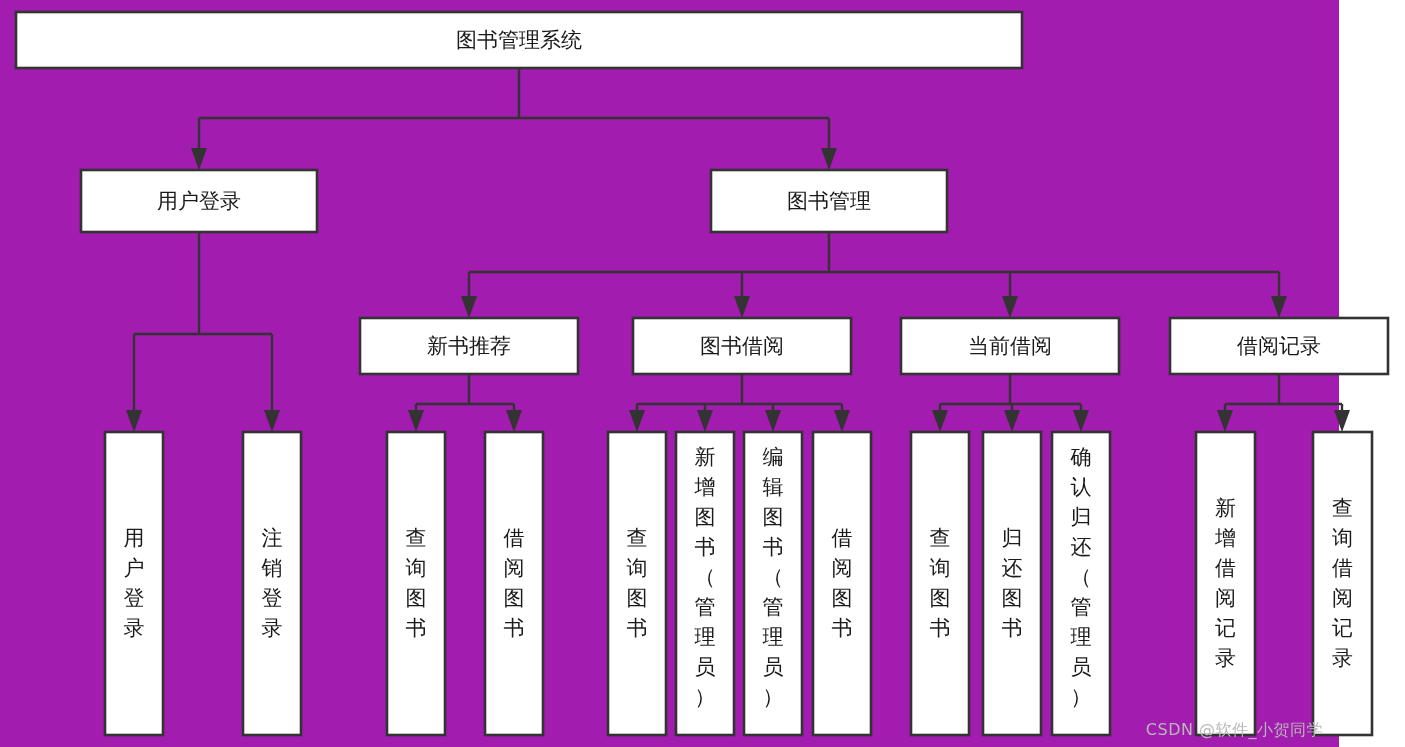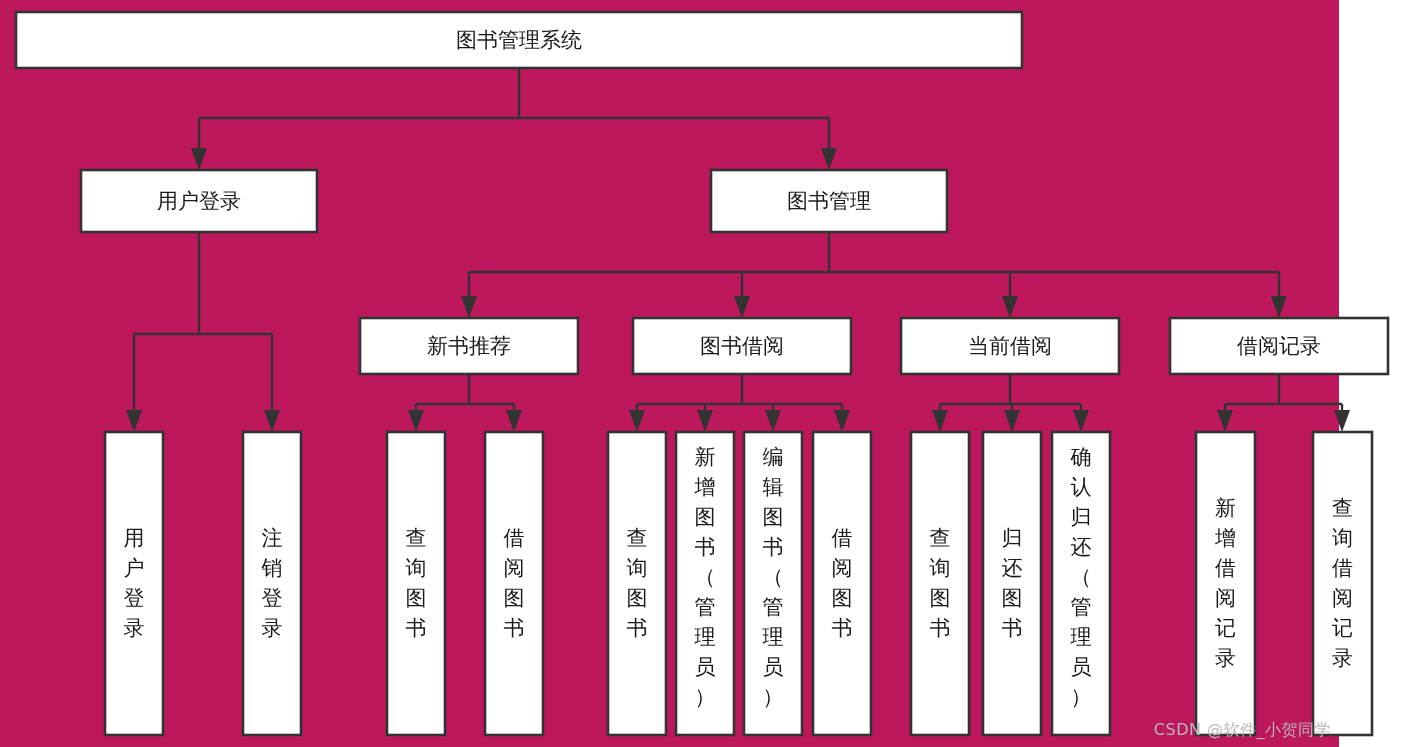--- a/index.html
+++ b/index.html
@@ -10,21 +10,21 @@
   body {
     width: 1405px;
     height: 747px;
     font-family: "DejaVu Sans", "Liberation Sans", sans-serif;
     overflow: hidden;
   }
   #diagram-root {
     position: relative;
     width: 1339px;
     height: 747px;
-    background: #be185d;
+    background: #a21caf;
   }
   svg.diagram-canvas {
     position: absolute;
     left: 0;
     top: 0;
     width: 1405px;
     height: 747px;
     display: block;
   }
   .node-box {
@@ -49,21 +49,21 @@
     stroke: #333333;
     stroke-width: 2.4;
     fill: none;
   }
   .arrow-head {
     fill: #333333;
     stroke: none;
   }
   .watermark {
     position: absolute;
-    right: 8px;
+    right: 16px;
     bottom: 6px;
     font-family: "DejaVu Sans", "Liberation Sans", sans-serif;
     font-size: 16px;
     color: #b8b8b8;
     letter-spacing: 0.5px;
     white-space: nowrap;
     user-select: none;
   }
 </style>
 </head>

